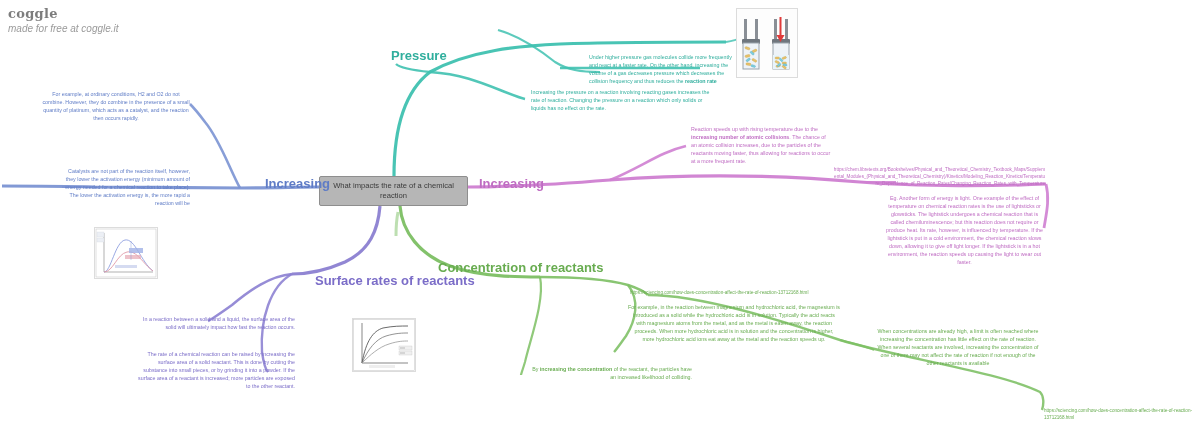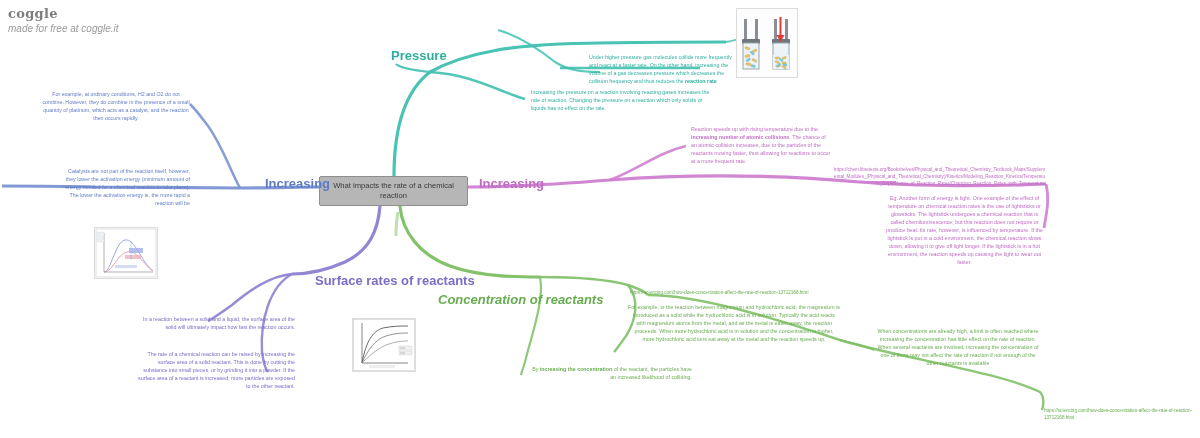--- a/index.html
+++ b/index.html
@@ -77,21 +77,21 @@
   </div>
 
   <div class="central">
     <span>What impacts the rate of a chemical reaction</span>
   </div>
 
   <div class="blabel" style="left:391px;top:48px;color:#2fae9d;">Pressure</div>
   <div class="blabel" style="left:479px;top:176px;color:#bf6cc2;">Increasing</div>
   <div class="blabel" style="left:265px;top:176px;color:#5f7cc6;">Increasing</div>
   <div class="blabel" style="left:315px;top:273px;color:#7b6dc8;">Surface rates of reactants</div>
-  <div class="blabel" style="left:438px;top:292px;color:#68ac50;font-style:italic;">Concentration of reactants</div>
+  <div class="blabel" style="left:438px;top:260px;color:#68ac50;">Concentration of reactants</div>
 
   <div class="leaf l" style="left:589px;top:53px;width:148px;color:#2fae9d;">
     <span>Under higher pressure gas molecules collide more frequently and react at a faster rate. On the other hand, increasing the volume of a gas decreases pressure which decreases the collision frequency and thus reduces the <b>reaction rate</b></span>
   </div>
 
   <div class="imgbox" style="left:736px;top:8px;width:60px;height:68px;">
     <svg viewBox="0 0 60 68" width="60" height="68">
       <rect x="0" y="0" width="60" height="68" fill="#fdfdfd"></rect>
 
       <g>

